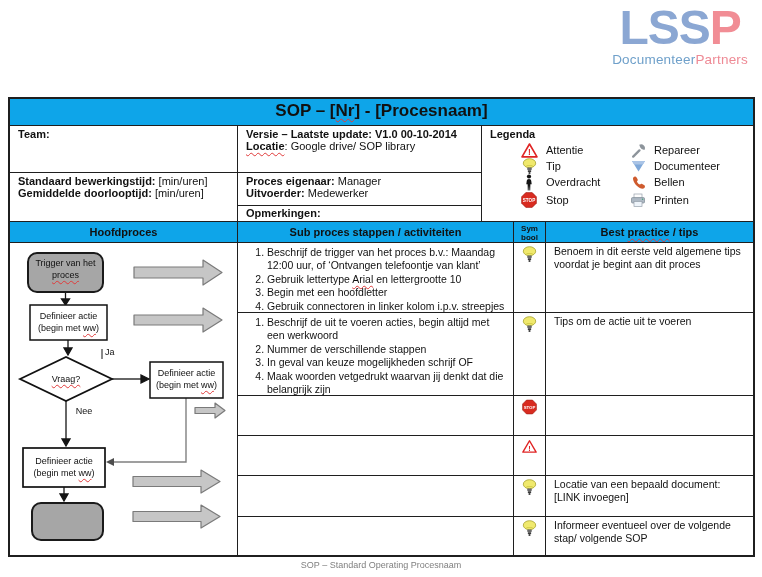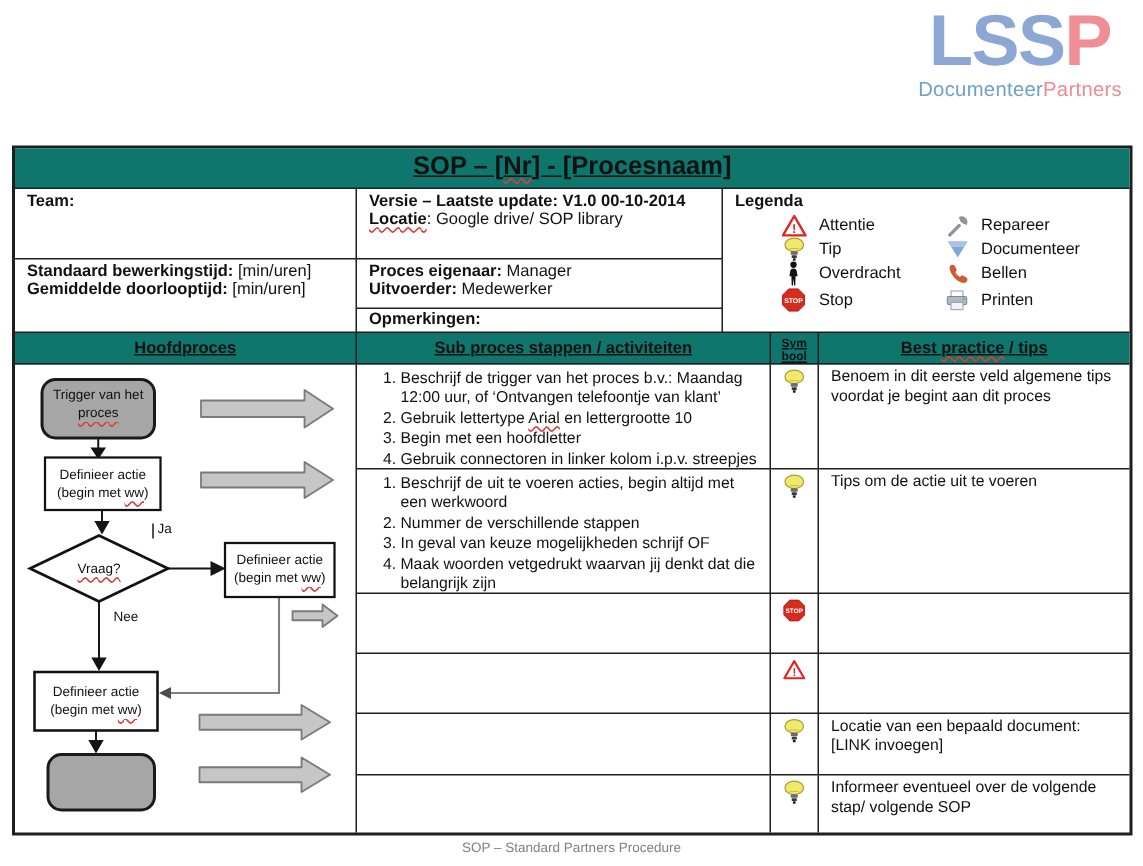--- a/index.html
+++ b/index.html
@@ -15,21 +15,21 @@
   .logo-word .lp{color:#f18d95;}
   .logo-tag{font-size:13.5px;margin-top:1px;letter-spacing:0.2px;}
   .logo-tag .tb{color:#6fa0ca;}
   .logo-tag .tp{color:#ee8a95;}
   
   .tbl{position:absolute;left:8px;top:97px;width:747px;height:460px;
        border:2px solid #1f1f1f;background:#fff;box-sizing:border-box;}
   .cell{position:absolute;box-sizing:border-box;border-right:1px solid #1f1f1f;
         border-bottom:1px solid #1f1f1f;font-size:11px;padding:2px 8px;overflow:hidden;}
   .noR{border-right:none;} .noB{border-bottom:none;}
-  .blue{background:#0f766e;text-decoration:underline;}
+  .blue{background:#0ea5e9;}
   .hdr-title{font-size:17px;font-weight:bold;text-align:center;line-height:24px;padding:0;}
   .colhdr{font-weight:bold;text-align:center;line-height:20px;padding:0;}
   .colhdr-sym{font-size:8px;line-height:9px;padding-top:2px;}
   .line{display:block;}
   .steps{margin:1px 0 0 0;padding-left:21px;font-size:10.5px;line-height:1.22;}
   .steps li{margin:0 0 1px 0;}
   .besttxt{font-size:10.5px;line-height:1.25;}
   .symcell{display:flex;justify-content:center;align-items:flex-start;padding-top:3px;}
   
   .legend-title{font-weight:bold;font-size:11px;}
@@ -289,14 +289,14 @@
           <ellipse cx="7.5" cy="5.2" rx="6.2" ry="4.5" fill="#f0e96d" stroke="#a6a12f" stroke-width="0.8"></ellipse>
           <path d="M4.5,7.6 h6" stroke="#c9c138" stroke-width="0.7" fill="none"></path>
           <rect x="5.2" y="9.5" width="4.6" height="2.4" rx="0.6" fill="#6b6b6b"></rect>
           <rect x="5.8" y="12.2" width="3.4" height="1.8" rx="0.4" fill="#3a3a3a"></rect>
           <rect x="6.6" y="14.2" width="1.8" height="1.6" fill="#1c1c1c"></rect>
         </svg>
       </div>
     <div class="cell besttxt noR noB" style="left:536px;top:418px;width:207px;height:38px;">Informeer eventueel over de volgende stap/ volgende SOP</div>
   </div>
 
-  <div class="footer">SOP – Standard Partners Procedure</div>
+  <div class="footer">SOP – Standard Operating Procesnaam</div>
 </div>
 
 </body></html>

